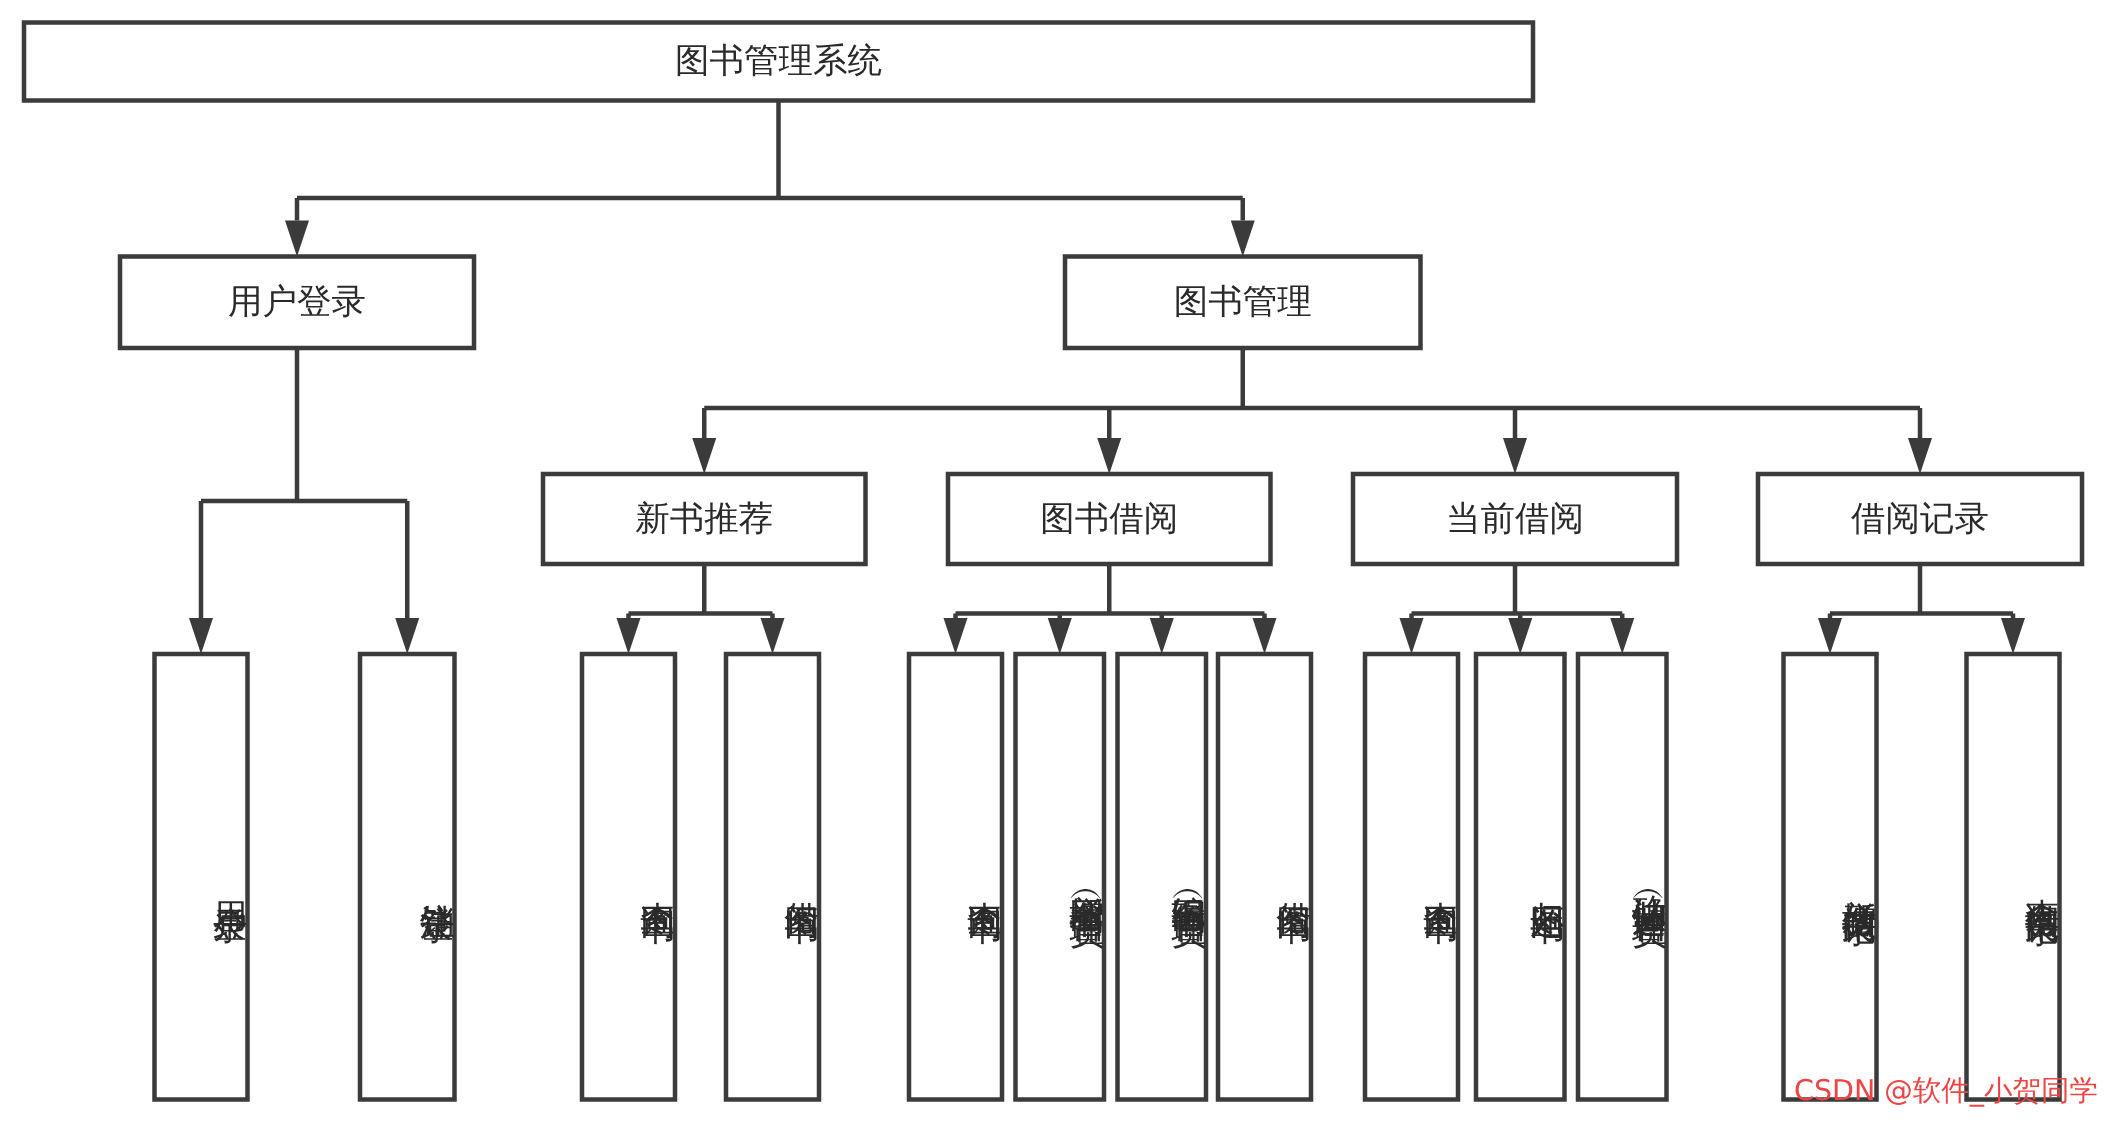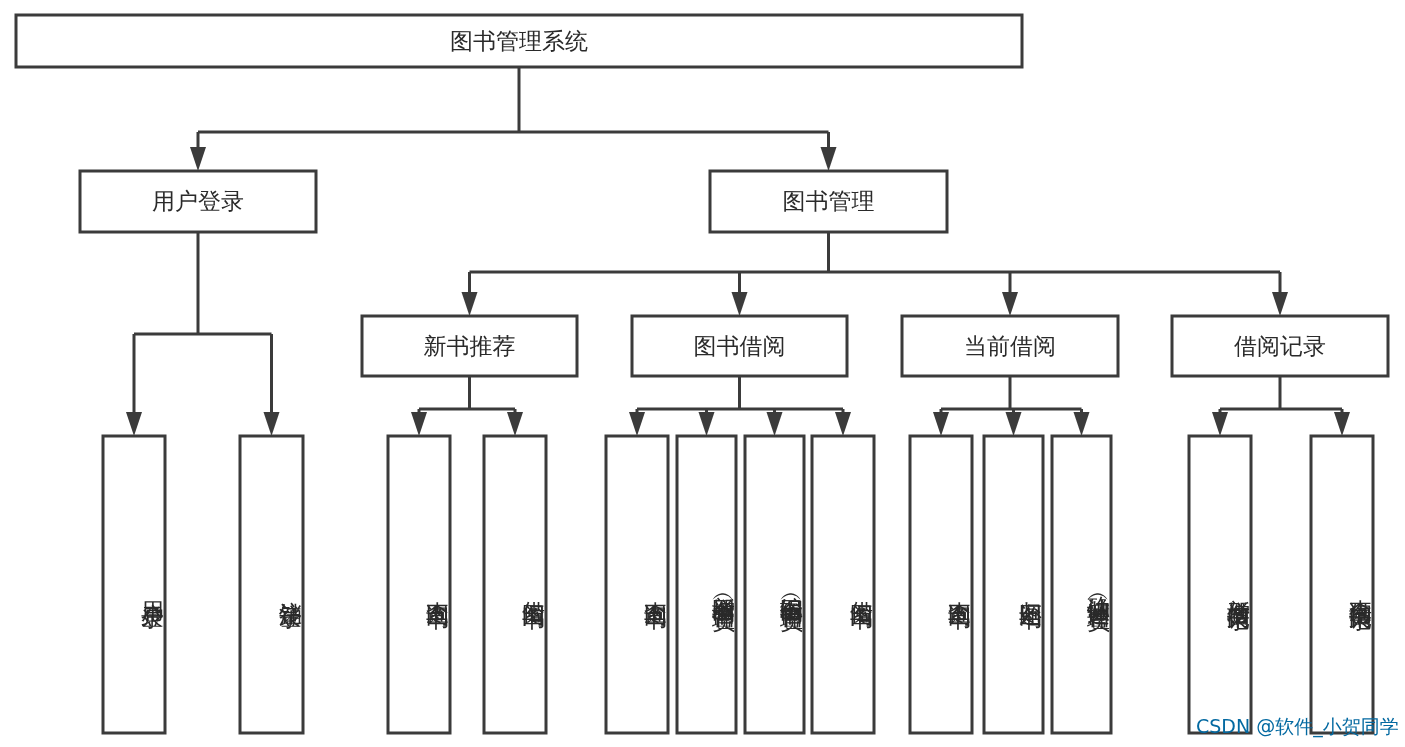--- a/index.html
+++ b/index.html
@@ -62,21 +62,21 @@
     display: flex;
     align-items: flex-start;
     justify-content: center;
     white-space: nowrap;
     pointer-events: none;
   }
   .watermark {
     position: absolute;
     font-family: "DejaVu Sans", "Liberation Sans", sans-serif;
     font-size: 19px;
-    color: #0369a1;
+    color: #ef4444;
     white-space: nowrap;
     user-select: none;
   }
 </style>
 </head>
 <body>
 
 <div id="diagram-root">
 
   <svg id="flow" viewBox="0 0 1405 747" xmlns="http://www.w3.org/2000/svg">

